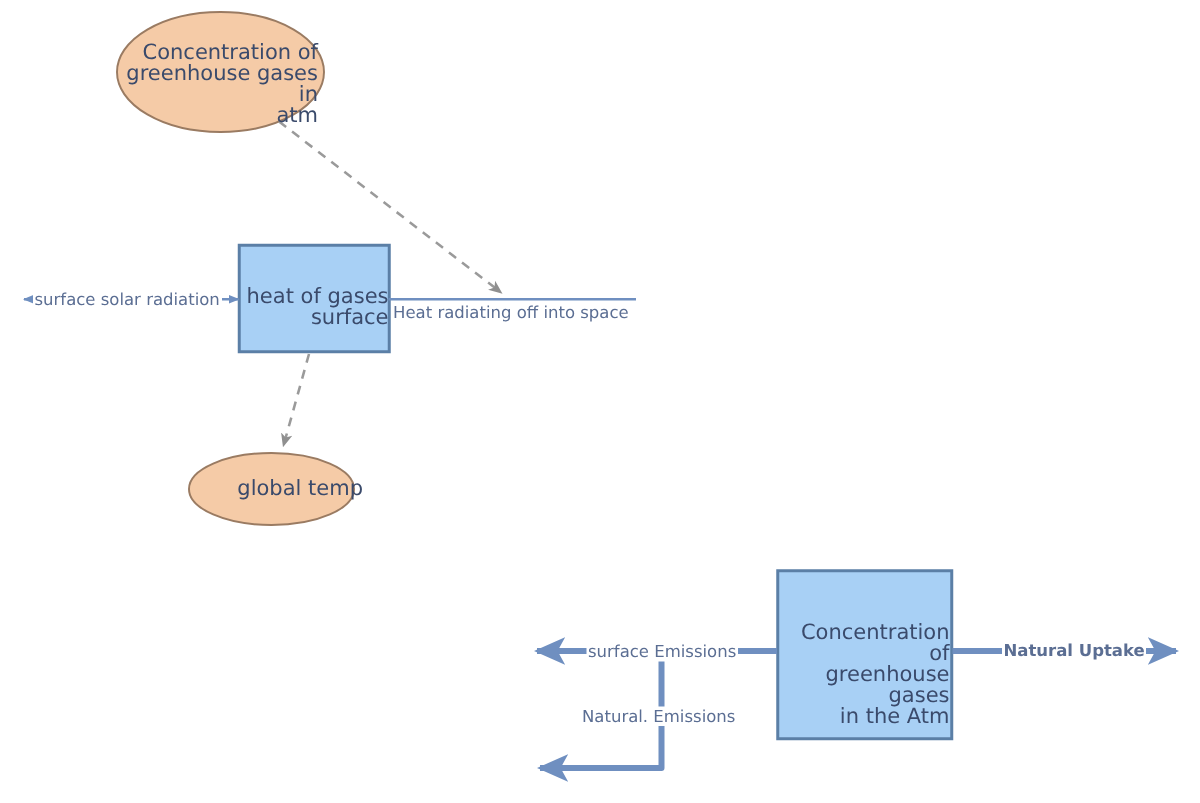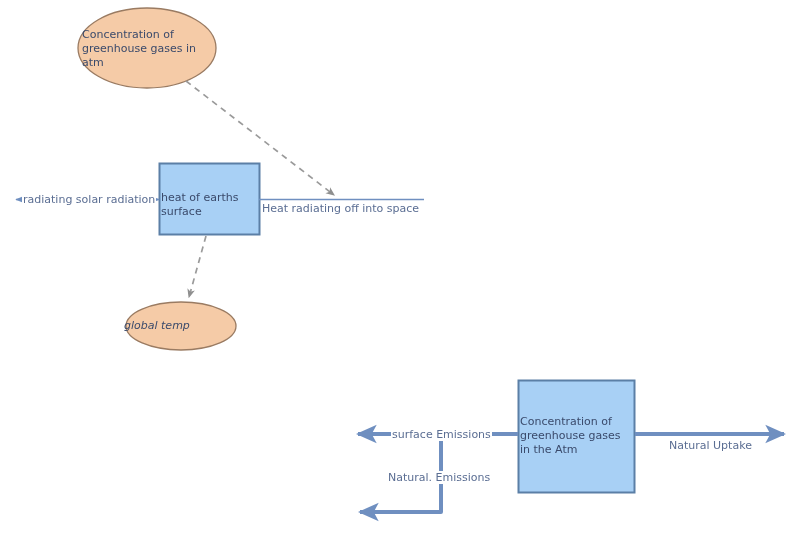--- a/index.html
+++ b/index.html
@@ -15,24 +15,24 @@
     font-family: "DejaVu Sans", sans-serif;
   }
   #canvas {
     position: absolute;
     left: 0; top: 0;
     width: 800px;
     height: 535px;
   }
   .node-label {
     position: absolute;
-    text-align: left;
+    text-align: right;
     color: #3a4a6b;
     font-family: "DejaVu Sans", sans-serif;
-    font-size: 11px;
+    font-size: 14px;
     line-height: 14px;
     pointer-events: none;
     white-space: pre-line;
   }
   .edge-label {
     position: absolute;
     color: #5b6e93;
     font-family: "DejaVu Sans", sans-serif;
     font-size: 11px;
     line-height: 13px;
@@ -80,30 +80,30 @@
 
   <path d="M 441 434 L 441 512 L 360 512" fill="none" stroke="#6f8fc0" stroke-width="4" stroke-linejoin="round" marker-end="url(#arrow-flow-right)"></path>
 
   <path d="M 635 434 L 784 434" fill="none" stroke="#6f8fc0" stroke-width="4" marker-end="url(#arrow-flow-right)"></path>
 </svg>
 
 <div class="node-label" style="left:82px; top:28px; width:130px;">Concentration of
 greenhouse gases in
 atm</div>
 
-<div class="node-label" style="left:161px; top:191px; width:98px;">heat of earths
+<div class="node-label" style="left:161px; top:191px; width:98px;">heat of gases
 surface</div>
 
-<div class="node-label" style="left:124px; top:319px; width:108px;font-style:italic;">global temp</div>
+<div class="node-label" style="left:134px; top:319px; width:108px;">global temp</div>
 
 <div class="node-label" style="left:520px; top:415px; width:113px;">Concentration of
 greenhouse gases
 in the Atm</div>
 
-<div class="edge-label" style="left:22px; top:193px;">radiating solar radiation</div>
+<div class="edge-label" style="left:22px; top:193px;">surface solar radiation</div>
 
 <div class="edge-label" style="left:261px; top:202px;">Heat radiating off into space</div>
 
 <div class="edge-label" style="left:391px; top:428px;">surface Emissions</div>
 
 <div class="edge-label" style="left:387px; top:471px;">Natural. Emissions</div>
 
-<div class="edge-label" style="left:668px; top:439px;">Natural Uptake</div>
+<div class="edge-label" style="left:668px; top:427px;font-weight:bold;">Natural Uptake</div>
 
 </body></html>

